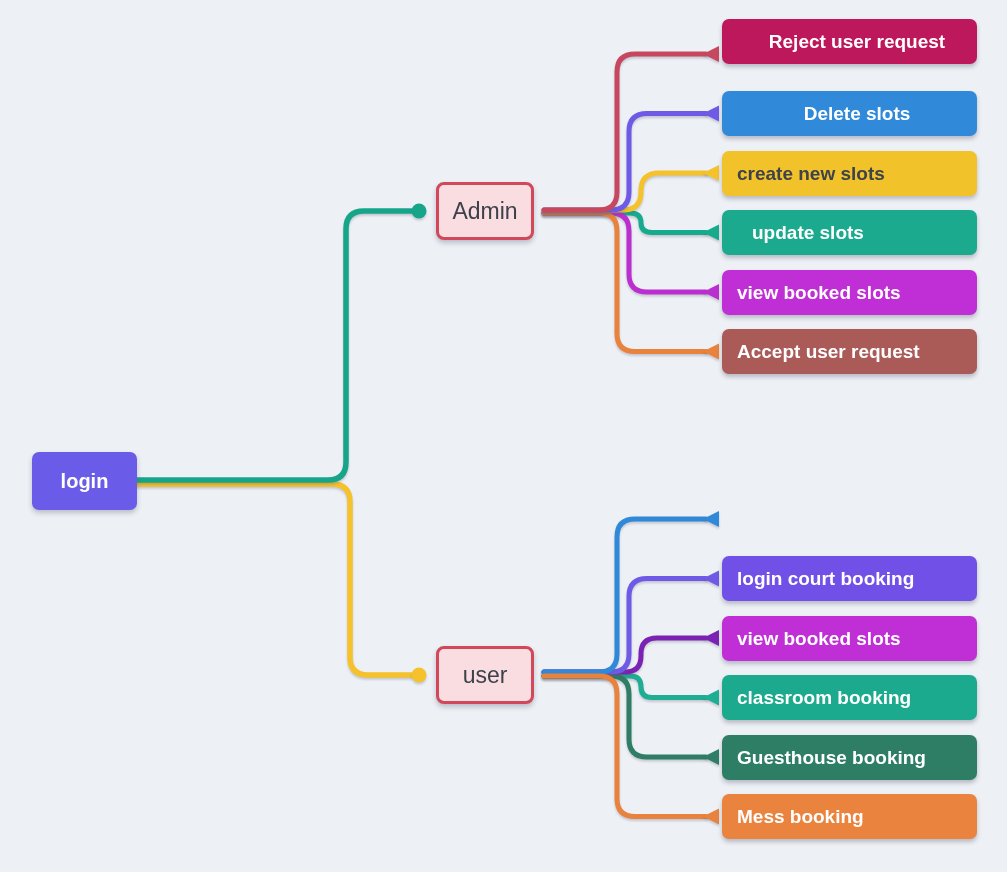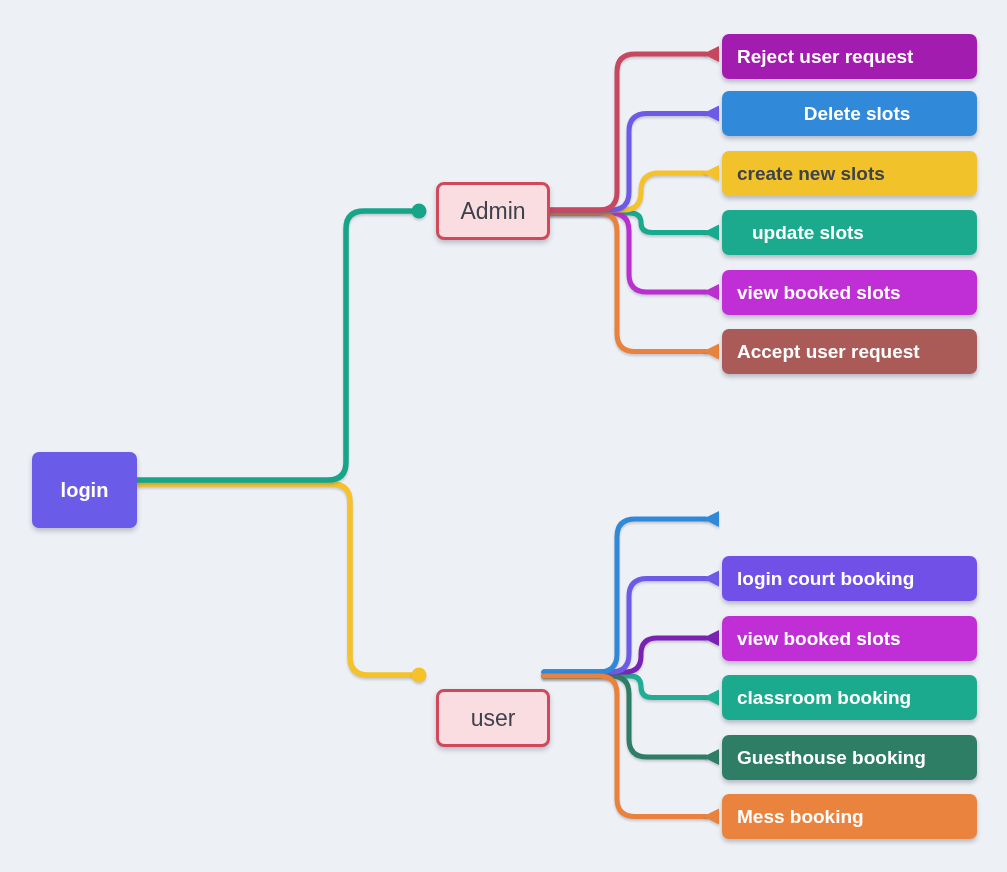--- a/index.html
+++ b/index.html
@@ -34,34 +34,34 @@
     position: absolute;
     display: flex;
     align-items: center;
     justify-content: center;
     border-radius: 8px;
     box-shadow: 0 3px 5px rgba(70,70,95,0.30);
     cursor: pointer;
   }
   .node.root {
     left: 32px; top: 452px;
-    width: 105px; height: 76px;
+    width: 105px; height: 58px;
     font-size: 20px;
     font-weight: 700;
     border-radius: 7px;
   }
   .node.group {
-    width: 114px; height: 58px;
+    width: 98px; height: 58px;
     border-style: solid;
     border-width: 3px;
     font-size: 23px;
     font-weight: 500;
   }
   .node.group.admin { left: 436px; top: 182px; }
-  .node.group.user  { left: 436px; top: 646px; margin-top: 43px; }
+  .node.group.user  { left: 436px; top: 646px; }
 
   .leaf {
     position: absolute;
     left: 722px;
     width: 255px;
     height: 45px;
     line-height: 45px;
     padding-left: 15px;
     border-radius: 7px;
     font-size: 19px;
@@ -112,21 +112,21 @@
 
     <circle cx="419" cy="211" r="7.5" style="fill: rgb(23, 165, 138);"></circle>
     <circle cx="419" cy="675" r="7.5" style="fill: rgb(245, 194, 43);"></circle>
   </svg>
 
   <div class="node root" style="background: rgb(106, 91, 232); color: rgb(255, 255, 255);">login</div>
 
   <div class="node group admin" style="background: rgb(249, 221, 225); border-color: rgb(208, 72, 90); color: rgb(60, 65, 75);">Admin</div>
   <div class="node group user" style="background: rgb(249, 221, 225); border-color: rgb(208, 72, 90); color: rgb(60, 65, 75);">user</div>
 
-  <div class="leaf" style="top: 34px; background: #a21caf; color: rgb(255, 255, 255);">Reject user request</div>
+  <div class="leaf" style="top: 19px; background: #be185d; color: rgb(255, 255, 255); text-align: center;">Reject user request</div>
   <div class="leaf" style="top: 91px; background: rgb(49, 137, 217); color: rgb(255, 255, 255); text-align: center;">Delete slots</div>
   <div class="leaf" style="top: 150.5px; background: rgb(242, 194, 42); color: rgb(62, 67, 75);">create new slots</div>
   <div class="leaf" style="top: 210px; background: rgb(28, 170, 142); color: rgb(255, 255, 255); padding-left: 30px;">update slots</div>
   <div class="leaf" style="top: 269.5px; background: rgb(192, 46, 214); color: rgb(255, 255, 255);">view booked slots</div>
   <div class="leaf" style="top: 329px; background: rgb(170, 90, 87); color: rgb(255, 255, 255);">Accept user request</div>
 
   <div class="leaf" style="top: 556px; background: rgb(113, 80, 232); color: rgb(255, 255, 255);">login court booking</div>
   <div class="leaf" style="top: 615.5px; background: rgb(192, 46, 214); color: rgb(255, 255, 255);">view booked slots</div>
   <div class="leaf" style="top: 675px; background: rgb(28, 170, 142); color: rgb(255, 255, 255);">classroom booking</div>
   <div class="leaf" style="top: 734.5px; background: rgb(46, 126, 102); color: #ffffff;">Guesthouse booking</div>

